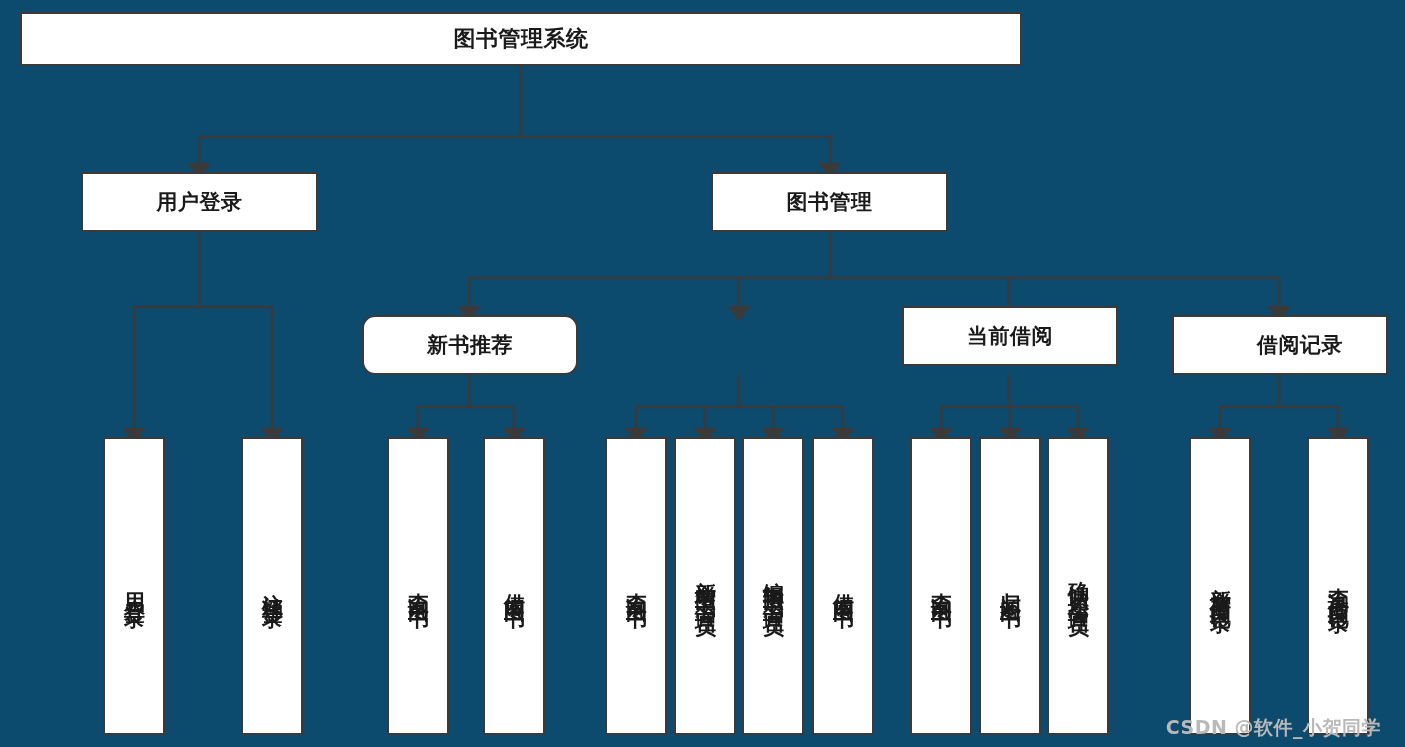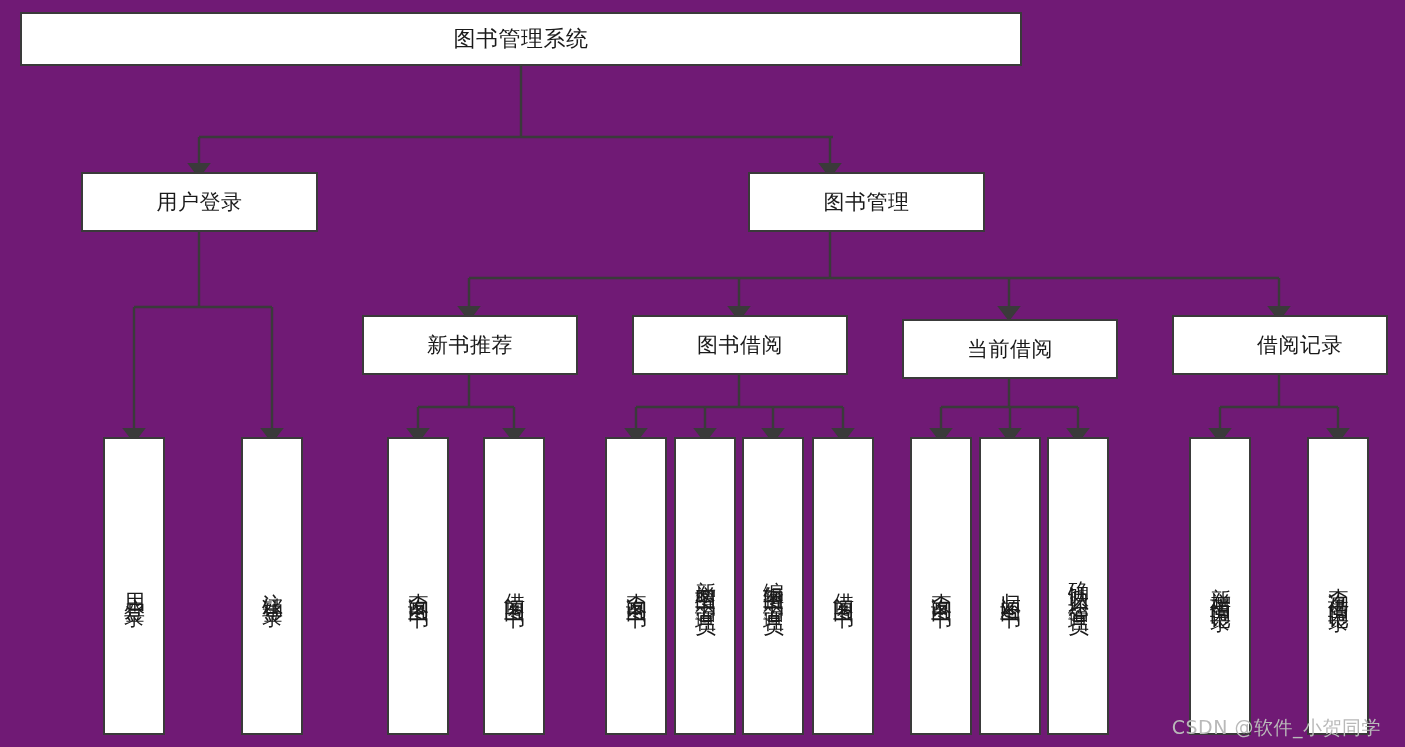--- a/index.html
+++ b/index.html
@@ -8,22 +8,23 @@
     padding: 0;
     background: #ffffff;
   }
   body {
     font-family: "DejaVu Sans", "Liberation Sans", sans-serif;
   }
   #diagram-root {
     position: relative;
     width: 1405px;
     height: 747px;
-    background: #701a75;
+    background: #0c4a6e;
     overflow: hidden;
+    font-weight: bold;
   }
   #edge-layer {
     position: absolute;
     left: 0;
     top: 0;
     width: 1405px;
     height: 747px;
     pointer-events: none;
   }
   .node {
@@ -131,33 +132,30 @@
   </svg>
 
   <div class="node horiz root" style="left:20px; top:12px; width:1002px; height:54px;">
     <span class="node-label">图书管理系统</span>
   </div>
 
   <div class="node horiz" style="left:81px; top:172px; width:237px; height:60px;">
     <span class="node-label">用户登录</span>
   </div>
 
-  <div class="node horiz" style="left:748px; top:172px; width:237px; height:60px;">
+  <div class="node horiz" style="left:711px; top:172px; width:237px; height:60px;">
     <span class="node-label">图书管理</span>
   </div>
 
-  <div class="node horiz" style="left:362px; top:315px; width:216px; height:60px;">
+  <div class="node horiz" style="left:362px; top:315px; width:216px; height:60px;border-radius:13px;">
     <span class="node-label">新书推荐</span>
   </div>
 
-  <div class="node horiz" style="left:632px; top:315px; width:216px; height:60px;">
-    <span class="node-label">图书借阅</span>
-  </div>
-
-  <div class="node horiz" style="left:902px; top:319px; width:216px; height:60px;">
+
+  <div class="node horiz" style="left:902px; top:306px; width:216px; height:60px;">
     <span class="node-label">当前借阅</span>
   </div>
 
   <div class="node horiz" style="left:1172px; top:315px; width:216px; height:60px;padding-left:40px;">
     <span class="node-label">借阅记录</span>
   </div>
 
   <div class="node vert" style="left:103px; top:437px; width:62px; height:298px;">
     <span class="node-label">用户登录</span>
   </div>

